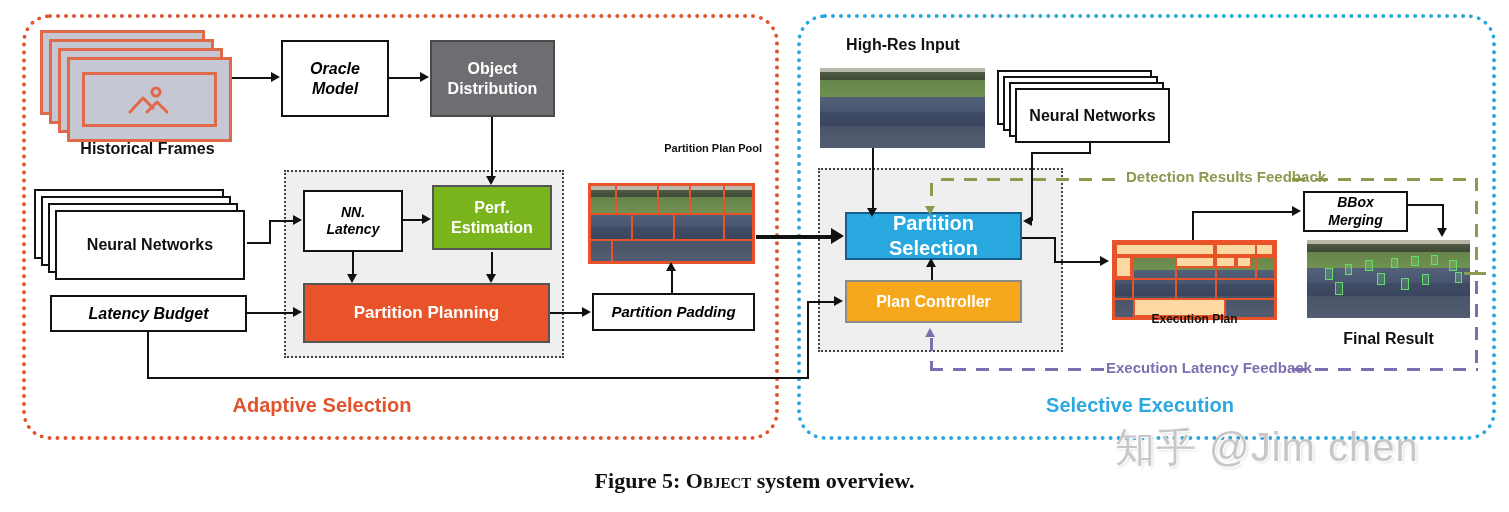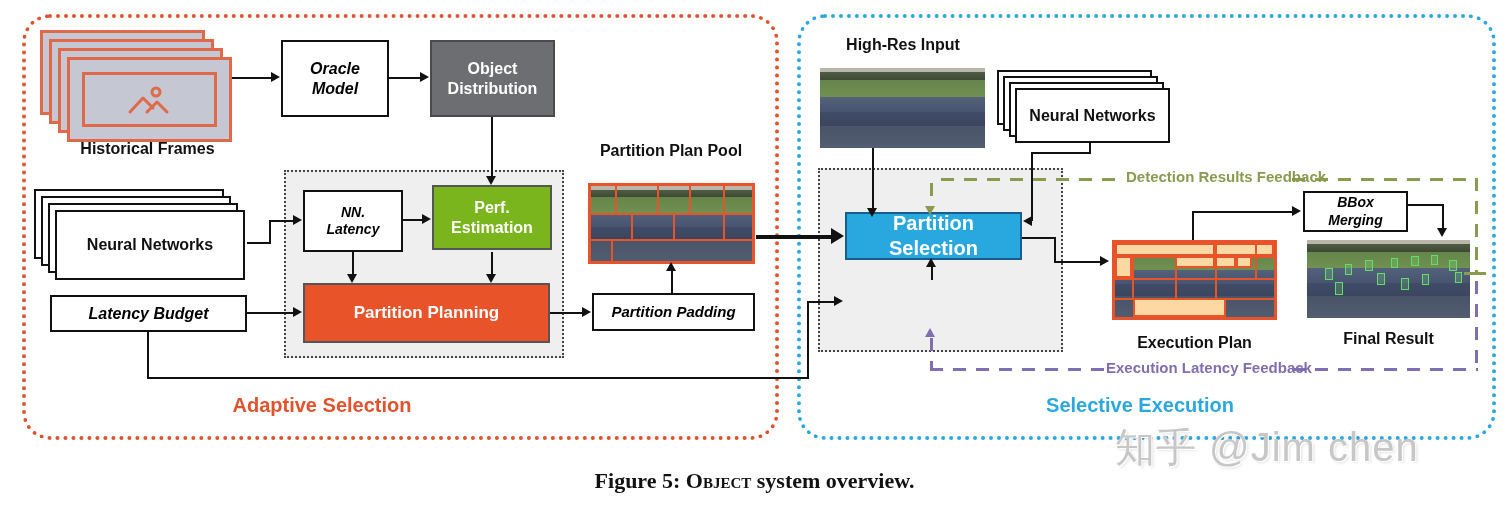--- a/index.html
+++ b/index.html
@@ -94,21 +94,21 @@
   <div>
     <div class="nnb" style="left:34px;top:189px;"></div>
     <div class="nnb" style="left:41px;top:196px;"></div>
     <div class="nnb" style="left:48px;top:203px;"></div>
     <div class="nnb" style="left:55px;top:210px;font-size:16px;">Neural Networks</div>
   </div>
 
   <div class="box wb" style="left:592px;top:293px;width:163px;height:38px;font-size:15px;">Partition Padding</div>
   <div class="box wb" style="left:50px;top:295px;width:197px;height:37px;font-size:16px;">Latency Budget</div>
 
-  <div class="lbl" style="left:580px;top:142px;width:182px;font-size:16px;">Partition Plan Pool</div>
+  <div class="lbl" style="left:580px;top:142px;width:182px;font-size:11px;text-align:right;">Partition Plan Pool</div>
   <div class="pimg scene" style="left:588px;top:183px;width:167px;height:81px;border:3px solid #e8532a;">
     <div class="glh" style="top:27px;"></div>
     <div class="glh" style="top:53px;"></div>
     <div class="glv" style="left:24px;top:0;height:27px;"></div>
     <div class="glv" style="left:66px;top:0;height:27px;"></div>
     <div class="glv" style="left:98px;top:0;height:27px;"></div>
     <div class="glv" style="left:132px;top:0;height:27px;"></div>
     <div class="glv" style="left:40px;top:27px;height:26px;"></div>
     <div class="glv" style="left:82px;top:27px;height:26px;"></div>
     <div class="glv" style="left:132px;top:27px;height:26px;"></div>
@@ -122,41 +122,42 @@
 
   <div>
     <div class="nnb2" style="left:997px;top:70px;"></div>
     <div class="nnb2" style="left:1003px;top:76px;"></div>
     <div class="nnb2" style="left:1009px;top:82px;"></div>
     <div class="nnb2" style="left:1015px;top:88px;font-size:16px;">Neural Networks</div>
   </div>
 
   <div class="dotted-sub" style="left:818px;top:168px;width:245px;height:184px;"></div>
   <div class="box bluebox" style="left:845px;top:212px;width:177px;height:48px;font-size:20px;">Partition Selection</div>
+  <div class="box amberbox" style="left:845px;top:280px;width:177px;height:43px;font-size:16px;">Plan Controller</div>
 
   <div class="box wb" style="left:1303px;top:191px;width:105px;height:41px;font-size:14px;">BBox
 Merging</div>
 
   <div class="pimg scene" style="left:1112px;top:240px;width:165px;height:80px;border:3px solid #e8532a;">
     <div class="mcell" style="left:0;top:0;width:100px;height:13px;"></div>
     <div class="mcell" style="left:100px;top:0;width:59px;height:13px;"></div>
     <div class="mcell" style="left:0;top:13px;width:17px;height:22px;"></div>
     <div class="mcell" style="left:60px;top:13px;width:40px;height:12px;"></div>
     <div class="mcell" style="left:100px;top:13px;width:21px;height:12px;"></div>
     <div class="mcell" style="left:121px;top:13px;width:16px;height:12px;"></div>
     <div class="mcell" style="left:18px;top:55px;width:93px;height:19px;"></div>
     <div class="glh" style="top:13px;"></div>
     <div class="glh" style="top:35px;"></div>
     <div class="glh" style="top:55px;"></div>
     <div class="glv" style="left:100px;top:0;height:55px;"></div>
     <div class="glv" style="left:60px;top:13px;height:42px;"></div>
     <div class="glv" style="left:17px;top:13px;height:42px;"></div>
     <div class="glv" style="left:140px;top:0;height:35px;"></div>
   </div>
-  <div class="lbl" style="left:1112px;top:334px;width:165px;font-size:16px;">Execution Plan</div>
+  <div class="lbl" style="left:1112px;top:312px;width:165px;font-size:12px;">Execution Plan</div>
 
   <div class="pimg scene" style="left:1307px;top:240px;width:163px;height:78px;">
     <div class="det" style="left:18px;top:28px;width:6px;height:10px;"></div>
     <div class="det" style="left:38px;top:24px;width:5px;height:9px;"></div>
     <div class="det" style="left:58px;top:20px;width:6px;height:9px;"></div>
     <div class="det" style="left:84px;top:18px;width:5px;height:8px;"></div>
     <div class="det" style="left:104px;top:16px;width:6px;height:8px;"></div>
     <div class="det" style="left:124px;top:15px;width:5px;height:8px;"></div>
     <div class="det" style="left:142px;top:20px;width:6px;height:9px;"></div>
     <div class="det" style="left:70px;top:33px;width:6px;height:10px;"></div>

